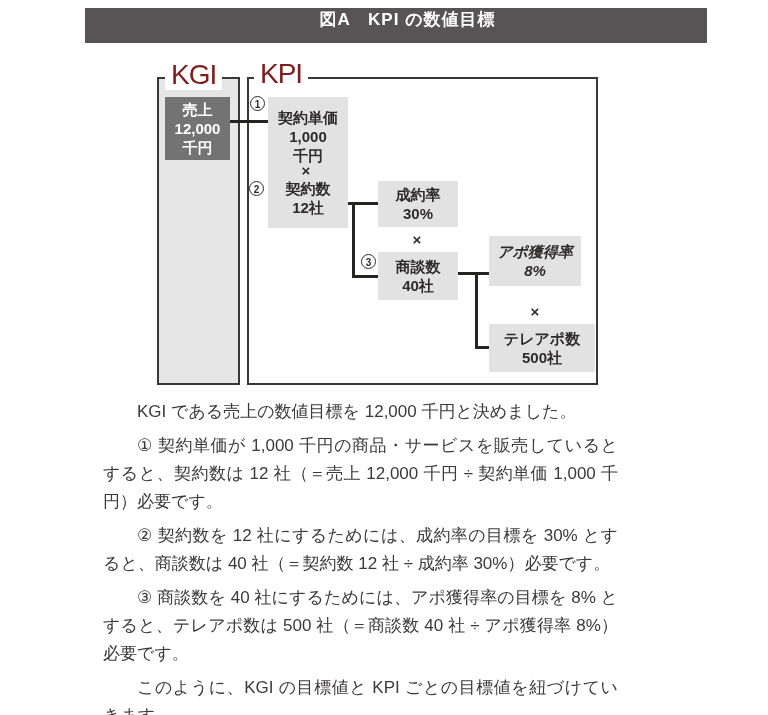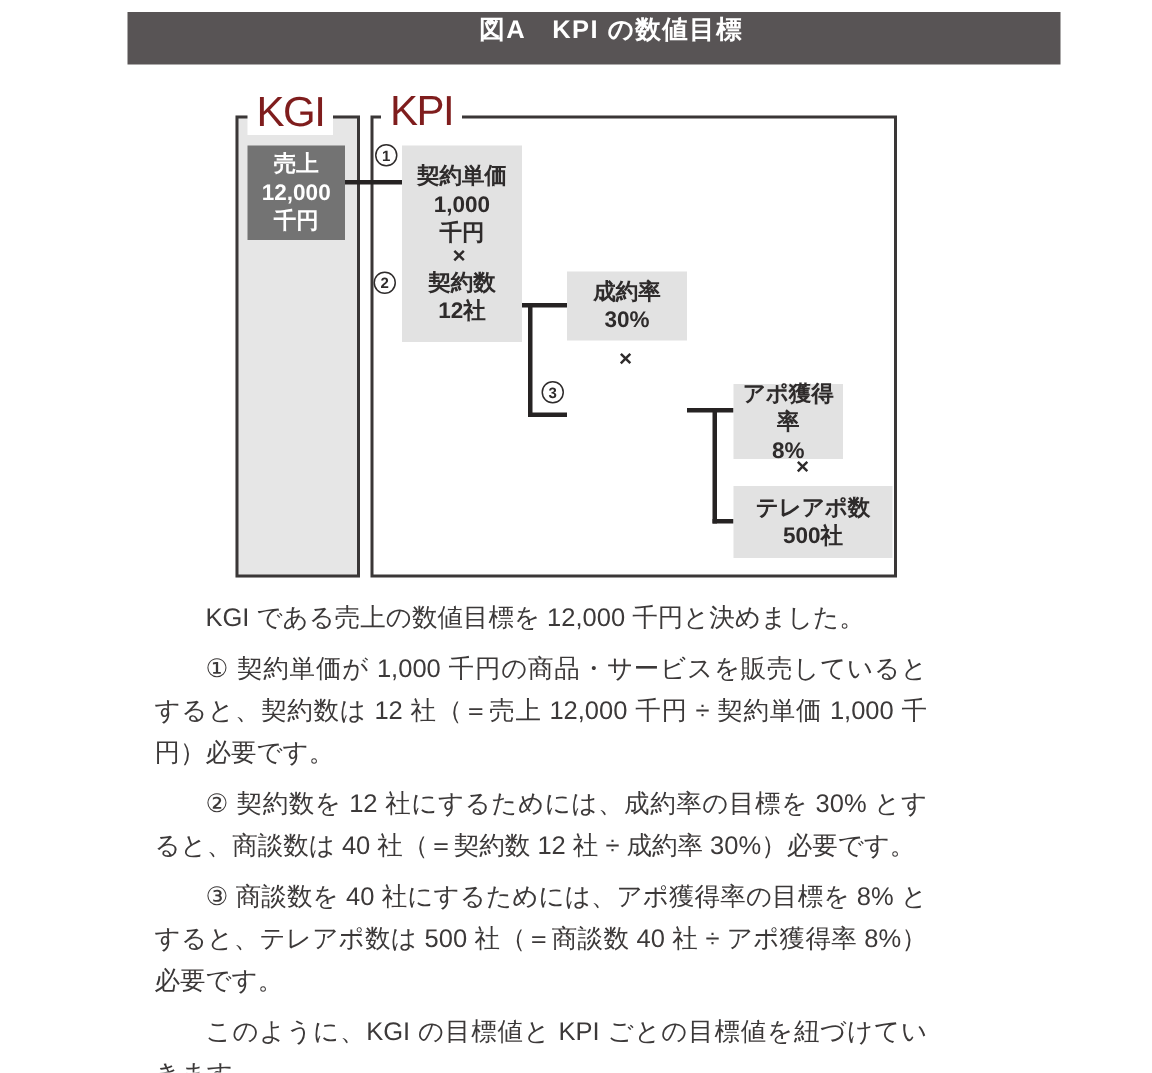--- a/index.html
+++ b/index.html
@@ -42,21 +42,21 @@
     display:flex;flex-direction:column;align-items:center;justify-content:center;
     background:#e2e2e2;color:#2e2b2b;
     font-size:15px;font-weight:bold;line-height:19px;text-align:center;
   }
   .node-dark{background:#737373;color:#ffffff;}
   .n-sales    {left:165px;top:97px; width:65px;height:63px;}
   .n-unit     {left:268px;top:97px; width:80px;height:78px;}
   .n-contract {left:268px;top:168px;width:80px;height:60px;}
   .n-close    {left:378px;top:181px;width:80px;height:46px;}
   .n-meeting  {left:378px;top:252px;width:80px;height:48px;}
-  .n-appo     {left:489px;top:256px;width:73px;height:50px;}
+  .n-appo     {left:489px;top:236px;width:92px;height:50px;font-style:italic;}
   .n-tel      {left:489px;top:324px;width:106px;height:48px;}
   .marker{
     position:absolute;width:15px;height:15px;
     border:1.5px solid #2e2b2b;border-radius:50%;
     background:#ffffff;color:#2e2b2b;
     font-size:10px;font-weight:bold;line-height:15px;text-align:center;
     box-sizing:border-box;
   }
   .m1{left:250px;top:96px;}
   .m2{left:249px;top:181px;}
@@ -123,20 +123,24 @@
     <div>千円</div>
   </div>
   <div class="node n-contract">
     <div>契約数</div>
     <div>12社</div>
   </div>
   <div class="node n-close">
     <div>成約率</div>
     <div>30%</div>
   </div>
+  <div class="node n-meeting">
+    <div>商談数</div>
+    <div>40社</div>
+  </div>
   <div class="node n-appo">
     <div>アポ獲得率</div>
     <div>8%</div>
   </div>
   <div class="node n-tel">
     <div>テレアポ数</div>
     <div>500社</div>
   </div>
 
   <div class="marker m1">1</div>

